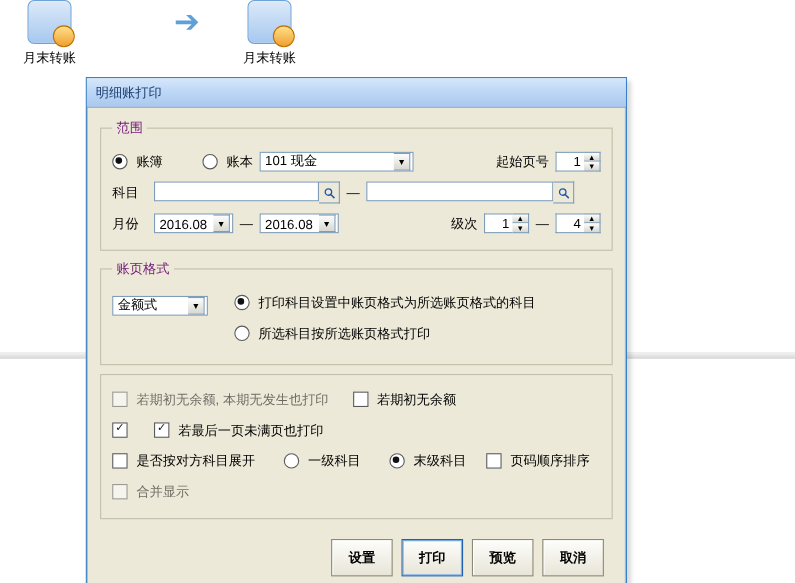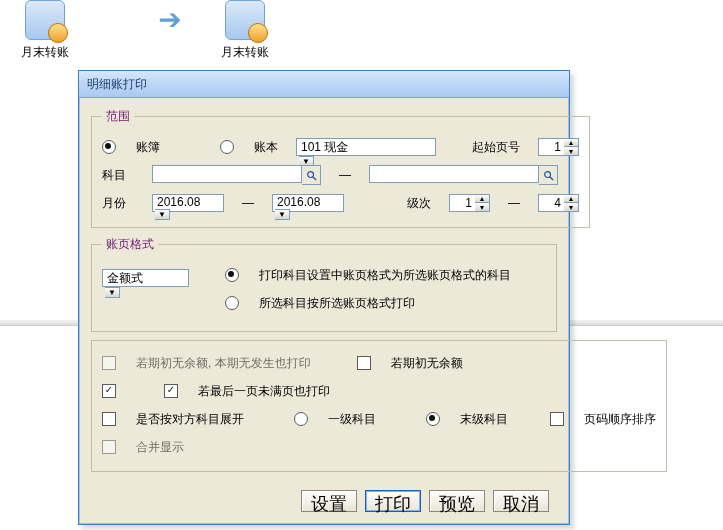--- a/index.html
+++ b/index.html
@@ -51,35 +51,35 @@
     color:#1a3e70;font-size:12px;
     display:flex;align-items:center;padding:0 8px;
     font-weight:500;
   }
   .client{padding:10px 12px 12px;}
   fieldset{
     border:1px solid #c0c0a8;
     margin:0 0 8px; padding:10px 10px 8px;
   }
   legend{padding:0 4px;color:#701a75;}
-  .row{display:flex;align-items:center;height:24px;margin-bottom:4px;gap:18px;}
+  .row{display:flex;align-items:center;height:24px;margin-bottom:4px;gap:6px;}
   .radio, .checkbox{
     appearance:none;width:12px;height:12px;border:1px solid #5a5a5a;
     background:#fff;margin:0 2px 0 0;flex:none;
   }
   .radio{border-radius:50%;}
   .radio.checked:after{content:"";display:block;width:6px;height:6px;background:#111;border-radius:50%;margin:2px;}
   .checkbox.checked:after{content:"✓";display:block;font-size:10px;line-height:10px;text-align:center;color:#111;}
   .checkbox.disabled,.label.disabled{opacity:.55;}
   label{white-space:nowrap;}
   .input, .combo, .spinner-input{
     border:1px solid #7f9db9;background:#fff;height:18px;font-size:12px;padding:0 2px;
     box-sizing:border-box;
   }
-  .combo{display:inline-flex;align-items:flex-start;flex-direction:column;}
+  .combo{display:inline-flex;align-items:flex-end;}
   .combo span{flex:1;padding-left:2px;}
   .combo .btn, .spinner .sp {
     width:15px;height:16px;border:1px solid #7f9db9;border-left:none;
     background:linear-gradient(#fdfdfd,#d8d8d0);
     display:flex;align-items:center;justify-content:center;font-size:8px;
     box-sizing:border-box;
   }
   .search-input{display:inline-flex;}
   .search-input .input{width:128px;}
   .search-input .mag{
@@ -87,24 +87,25 @@
     display:flex;align-items:center;justify-content:center;background:#ece9d8;
   }
   .mag svg{width:11px;height:11px;}
   .spinner{display:inline-flex;align-items:stretch;}
   .spinner .val{width:26px;border:1px solid #7f9db9;border-right:none;background:#fff;text-align:right;padding-right:3px;height:18px;line-height:16px;box-sizing:border-box;}
   .spinner .stack{display:flex;flex-direction:column;}
   .spinner .sp{height:9px;width:15px;}
   .spinner .sp:last-child{border-top:none;}
   .btnrow{display:flex;gap:8px;justify-content:flex-end;margin-top:18px;padding-right:8px;}
   button.btnstd{
-    width:56px;height:22px;font-size:18px;font-family:inherit;
+    width:56px;height:34px;font-size:12px;font-family:inherit;
     background:linear-gradient(#fdfdfb,#e8e5d8);
     border:1px solid #8a8a78;
     box-shadow:1px 1px 0 #fff inset;
+    font-weight:bold;
   }
   button.default{border:1px solid #2060b0;box-shadow:0 0 0 1px #7fb0e8 inset;}
   .gap{flex:1;}
 </style>
 </head>
 <body>
 
 <div class="desktop-icons">
   <div class="desktop-icon">
     <div class="iconpic"></div>

